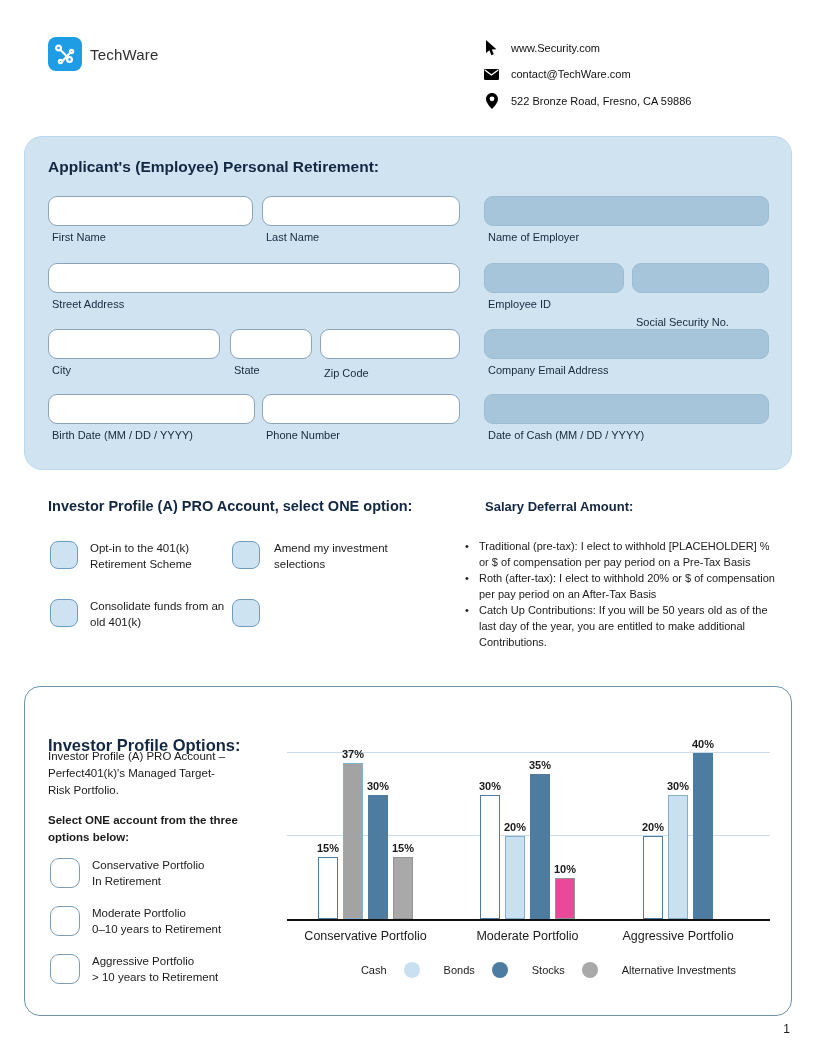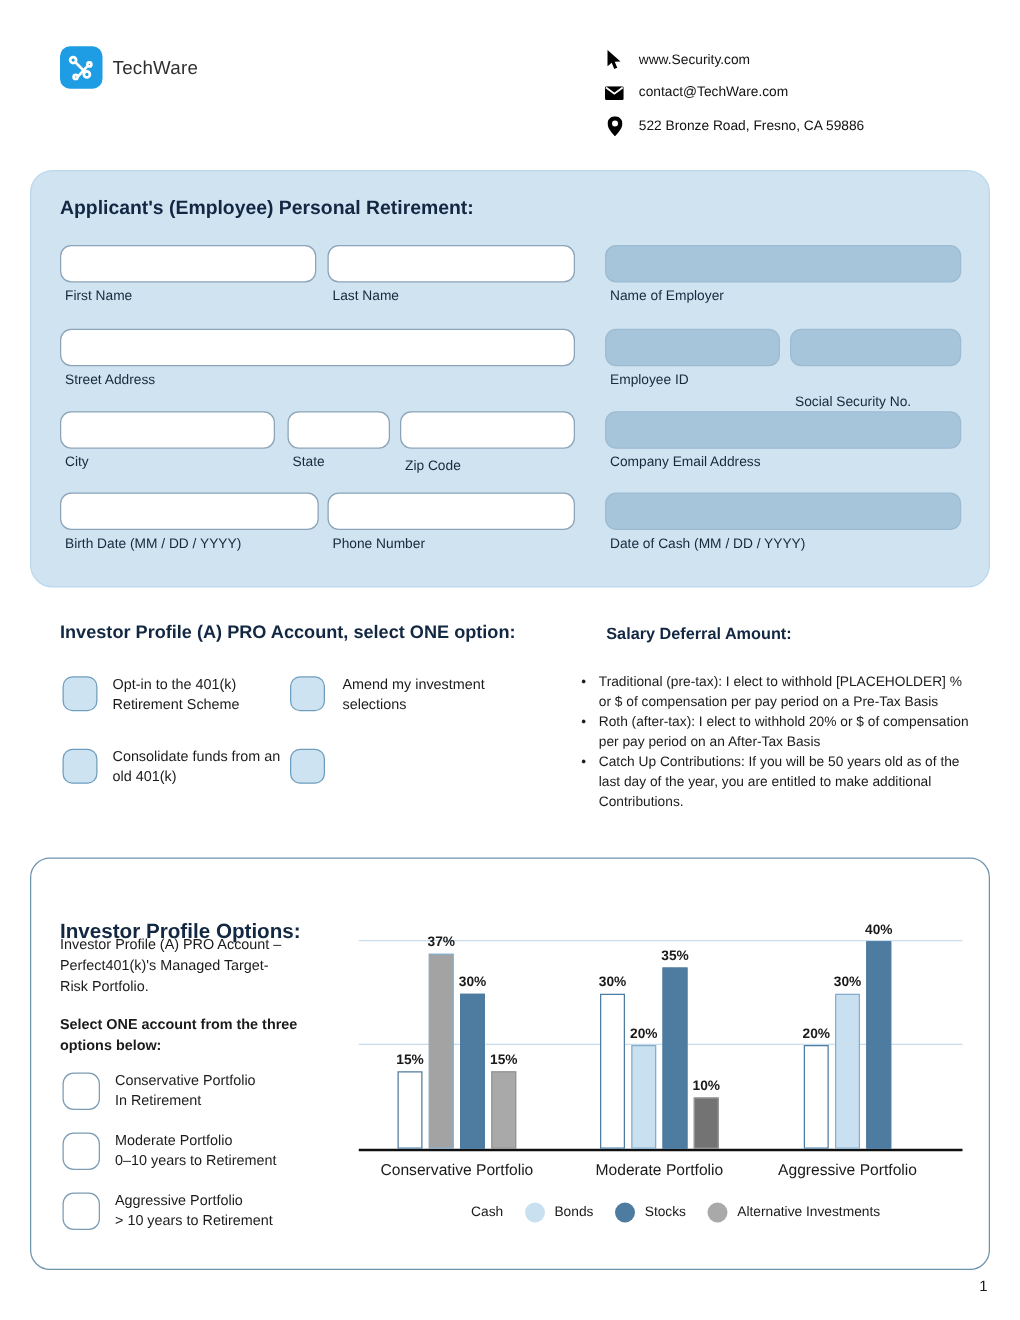--- a/index.html
+++ b/index.html
@@ -41,21 +41,21 @@
   .wbox-label { position:absolute; font-size:11.5px; line-height:16px; color:#1b1b1b; }
 
   
   #chart-plot { position:absolute; left:287px; top:735px; width:483px; height:186px; border-bottom:2px solid #101010; }
   .gridline { position:absolute; left:0; width:100%; height:1px; background:#c8dcec; }
   .bar-group { position:absolute; bottom:0; display:flex; align-items:flex-end; gap:5px; }
   .bar-col { position:relative; width:20px; }
   .bar-val { position:absolute; bottom:calc(100% + 4px); left:50%; transform:translateX(-50%); font-size:11px; font-weight:bold; color:#1a1a1a; white-space:nowrap; }
   .cat-label { position:absolute; top:calc(100% + 10px); transform:translateX(-50%); font-size:12.5px; color:#1b1b1b; white-space:nowrap; }
   #chart-legend { position:absolute; left:287px; top:962px; width:483px; display:flex; justify-content:center; align-items:center; gap:17px; }
-  .leg-item { display:flex; align-items:center; gap:8px; }
+  .leg-item { display:flex; align-items:center; gap:24px; }
   .leg-swatch { width:16px; height:16px; border-radius:50%; }
   .leg-label { font-size:11px; color:#1b1b1b; }
 
   .page-num { position:absolute; right:26px; top:1022px; font-size:12px; color:#1b1b1b; }
 </style>
 </head>
 <body>
 
 <div id="page">
 
@@ -203,21 +203,21 @@
       <div class="bar-group" style="left: 193px;">
         <div class="bar-col" style="height: 124.5px; background: rgb(255, 255, 255); border: 1px solid rgb(78, 123, 160);">
           <span class="bar-val">30%</span>
         </div>
         <div class="bar-col" style="height: 83px; background: rgb(201, 224, 241); border: 1px solid rgb(134, 174, 203);">
           <span class="bar-val">20%</span>
         </div>
         <div class="bar-col" style="height: 145.25px; background: rgb(78, 123, 160); border: 1px solid rgb(78, 123, 160);">
           <span class="bar-val">35%</span>
         </div>
-        <div class="bar-col" style="height: 41.5px; background: #737373; border: 1px solid rgb(148, 148, 148);">
+        <div class="bar-col" style="height: 41.5px; background: #ec4899; border: 1px solid rgb(148, 148, 148);">
           <span class="bar-val">10%</span>
         </div>
       </div>
       <div class="cat-label" style="left: 240.5px;">Moderate Portfolio</div>
       <div class="bar-group" style="left: 356px;">
         <div class="bar-col" style="height: 83px; background: rgb(255, 255, 255); border: 1px solid rgb(78, 123, 160);">
           <span class="bar-val">20%</span>
         </div>
         <div class="bar-col" style="height: 124.5px; background: rgb(201, 224, 241); border: 1px solid rgb(134, 174, 203);">
           <span class="bar-val">30%</span>

